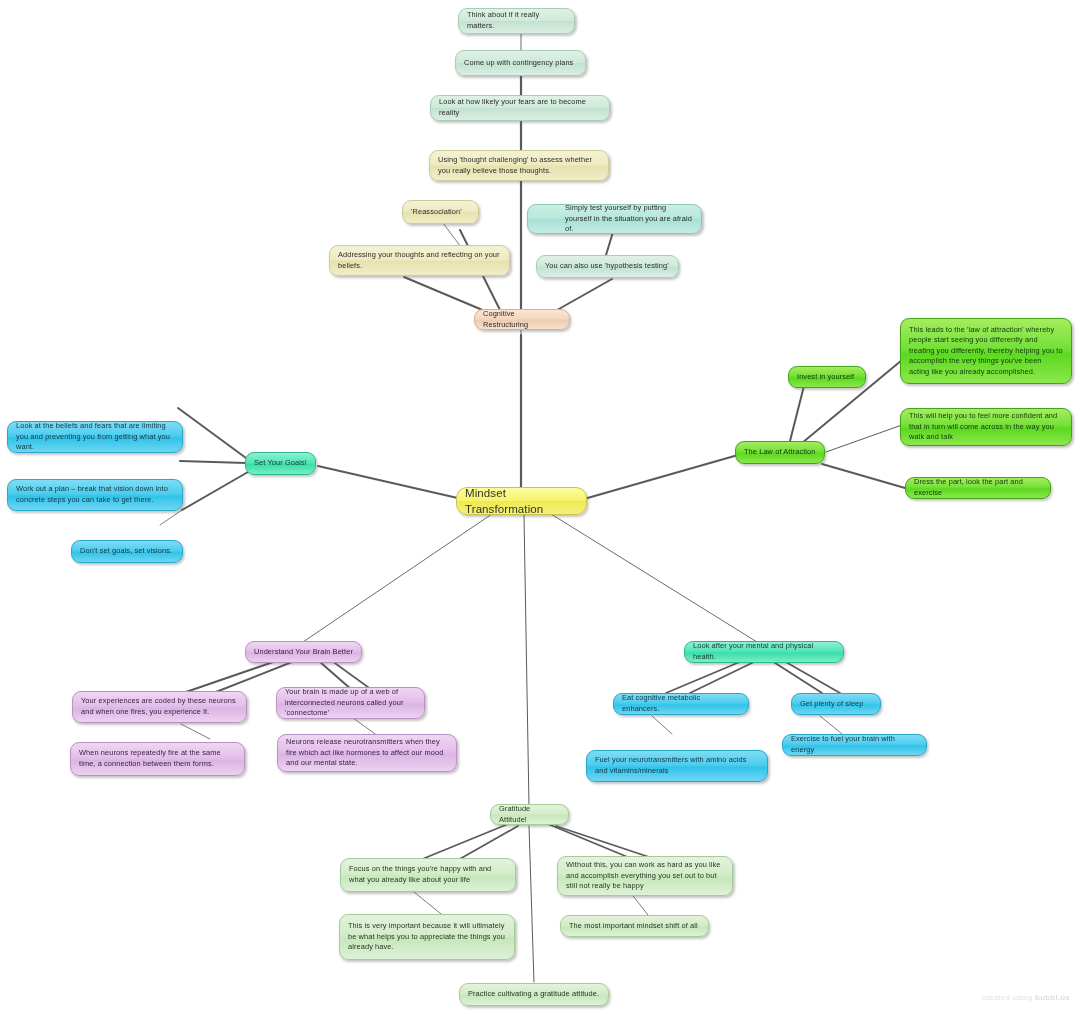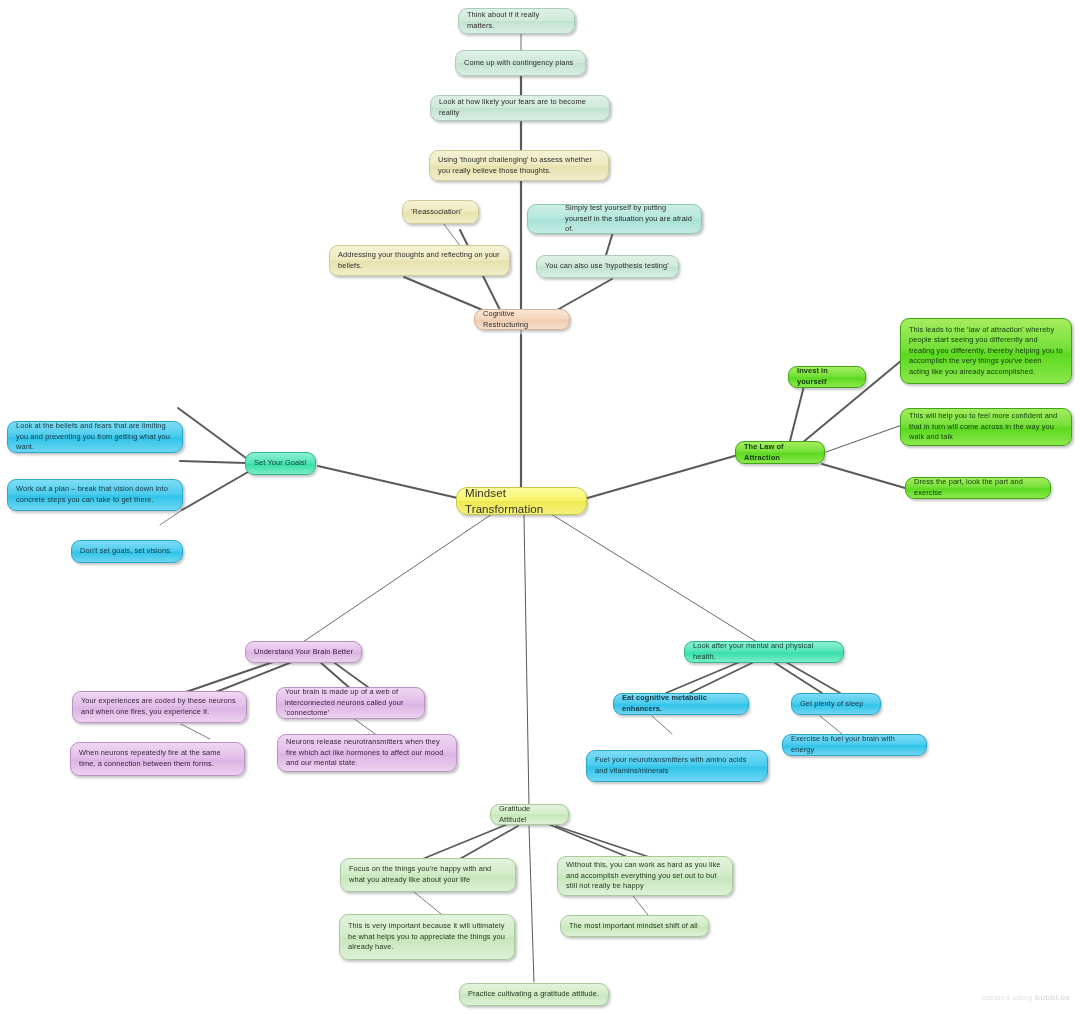--- a/index.html
+++ b/index.html
@@ -80,21 +80,21 @@
     background: linear-gradient(to bottom, #8df0d4 0%, #56e5b8 45%, #39dfa8 55%, #79ecc9 100%);
     border-color: #2fb98a;
     color: #0f3b2c;
     justify-content: center;
   }
   .c-green {
     background: linear-gradient(to bottom, #a5ed5f 0%, #76e03a 45%, #5cd920 55%, #8ce84c 100%);
     border-color: #3fa416;
     color: #10380a;
   }
-  .c-green.center { justify-content: flex-start; font-weight: bold; }
+  .c-green.center { justify-content: flex-start; }
   .c-lilac {
     background: linear-gradient(to bottom, #efd7f2 0%, #e3bfe9 45%, #dcb4e4 55%, #ecd2f0 100%);
     border-color: #bb91c4;
     color: #3b2040;
   }
   .c-skyblue {
     background: linear-gradient(to bottom, #7fdcf5 0%, #4ecdee 45%, #31c4ea 55%, #6ed6f2 100%);
     border-color: #2aa7c9;
     color: #123542;
   }
@@ -272,21 +272,21 @@
   </div>
 
   <div class="node c-lilac" style="left:277px; top:734px; width:180px; height:38px;">
     <span class="txt">Neurons release neurotransmitters when they fire which act like hormones to affect our mood and our mental state.</span>
   </div>
 
   <div class="node c-teal" style="left:684px; top:641px; width:160px; height:22px;">
     <span class="txt">Look after your mental and physical health.</span>
   </div>
 
-  <div class="node c-skyblue center" style="left:613px; top:693px; width:136px; height:22px; justify-content:center;font-weight:bold;">
+  <div class="node c-skyblue center" style="left:613px; top:693px; width:136px; height:22px; justify-content:center;">
     <span class="txt">Eat cognitive metabolic enhancers.</span>
   </div>
 
   <div class="node c-skyblue" style="left:586px; top:734px; width:182px; height:32px;margin-top:16px;">
     <span class="txt">Fuel your neurotransmitters with amino acids and vitamins/minerals</span>
   </div>
 
   <div class="node c-skyblue center" style="left:791px; top:693px; width:90px; height:22px; justify-content:center;">
     <span class="txt">Get plenty of sleep</span>
   </div>

